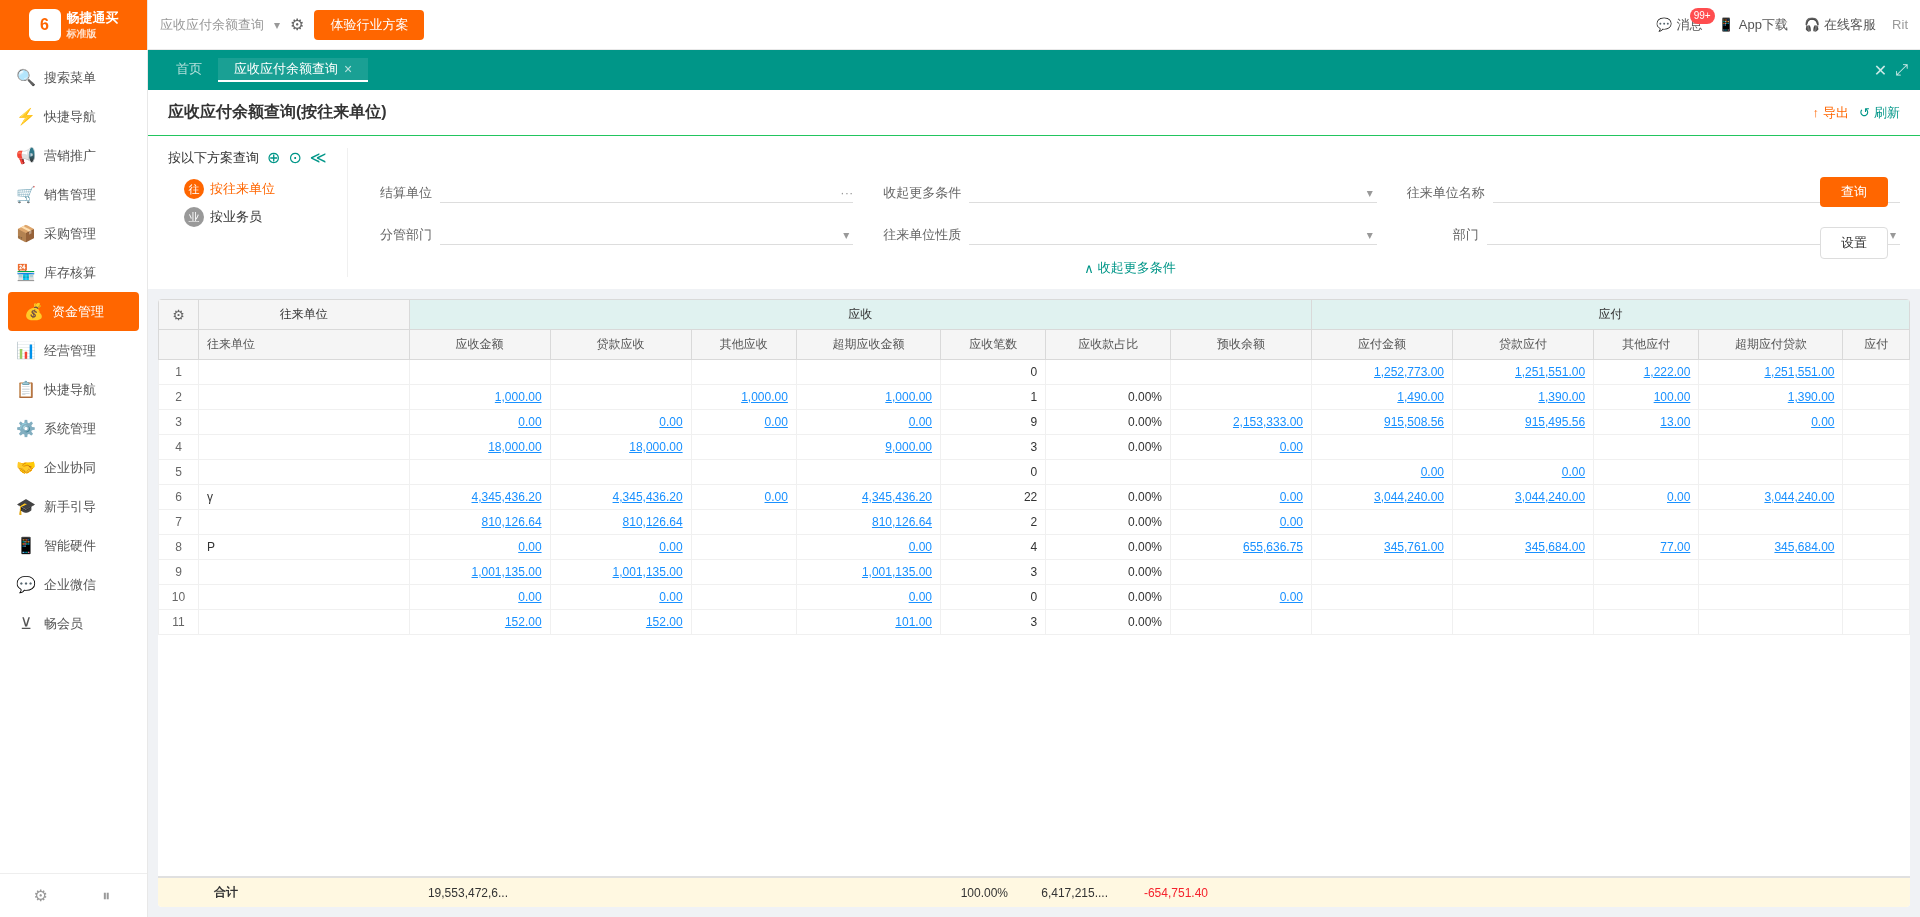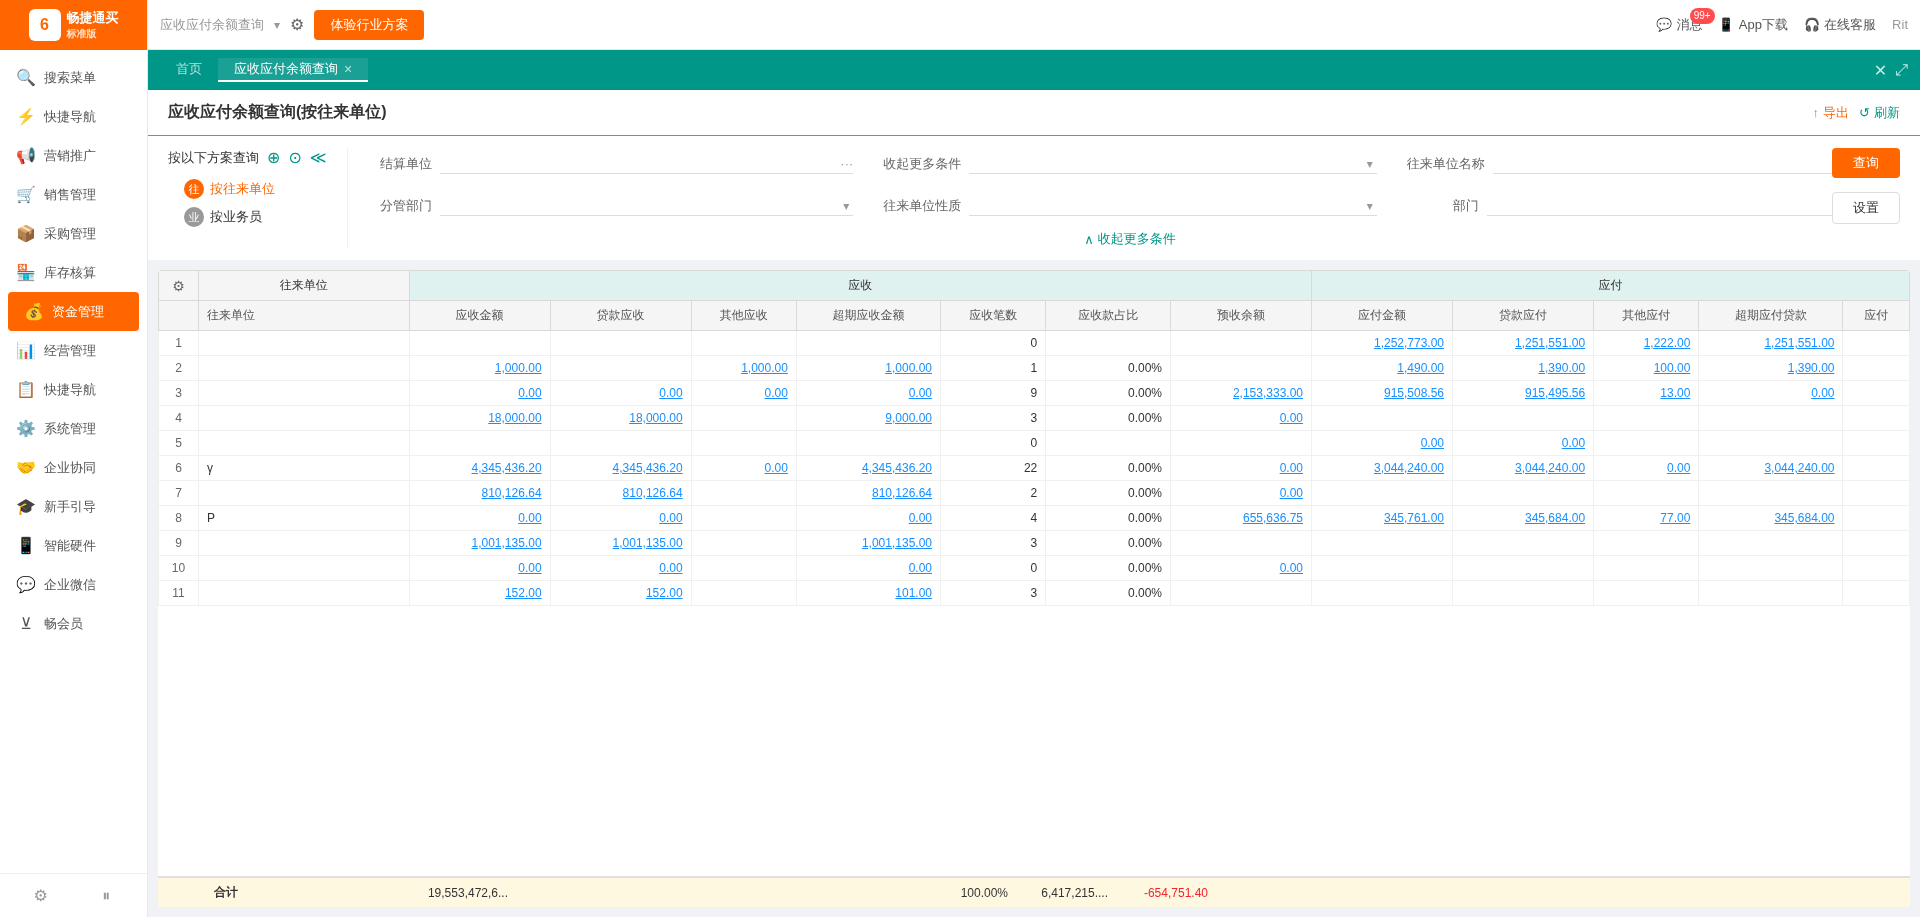--- a/index.html
+++ b/index.html
@@ -122,29 +122,29 @@
     .footer-cell { padding: 0 8px; min-width: 100px; text-align: right; color: #333; }
     .footer-cell.negative { color: #f5222d; }
     .settings-icon { color: #666; cursor: pointer; font-size: 14px; }
 
     
     ::-webkit-scrollbar { width: 6px; height: 6px; }
     ::-webkit-scrollbar-track { background: #f1f1f1; }
     ::-webkit-scrollbar-thumb { background: #ccc; border-radius: 3px; }
     .filter-container { display: flex; gap: 0; }
     .filter-schemes-col { width: 180px; flex-shrink: 0; border-right: 1px solid #f0f0f0; padding-right: 12px; }
-    .filter-fields-col { flex: 1; padding-left: 12px; position: relative; }
+    .filter-fields-col { flex: 1; padding-left: 12px; position: relative; margin-top: 29px; }
 
     .grid-3 { display: grid; grid-template-columns: 1fr 1fr 1fr; gap: 10px 30px; }
     .grid-row { display: flex; align-items: center; height: 32px; }
     .grid-label { color: #666; font-size: 13px; min-width: 80px; text-align: right; padding-right: 8px; }
     .grid-input-wrap { flex: 1; border-bottom: 1px solid #ddd; display: flex; align-items: center; }
     .grid-input-wrap input { flex: 1; border: none; outline: none; font-size: 13px; background: transparent; color: #333; padding: 2px; }
     .grid-select-wrap { flex: 1; border-bottom: 1px solid #ddd; display: flex; align-items: center; justify-content: space-between; padding: 2px 4px; cursor: pointer; }
-    .action-buttons { position: absolute; right: 0; top: 0; display: flex; flex-direction: column; gap: 14px; }
+    .action-buttons { position: absolute; right: 12px; top: 0; display: flex; flex-direction: column; gap: 20px; }
   </style>
 </head>
 <body>
 
 <div class="sidebar">
   <div class="sidebar-logo">
     <div class="logo-icon">
       <span>6</span>
     </div>
     <div class="logo-text">

